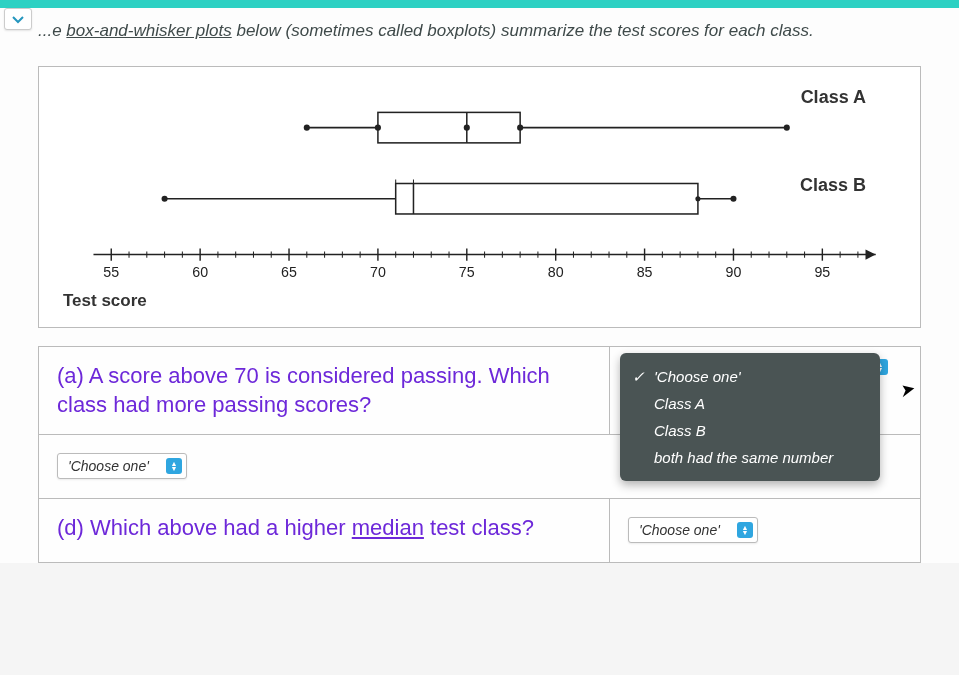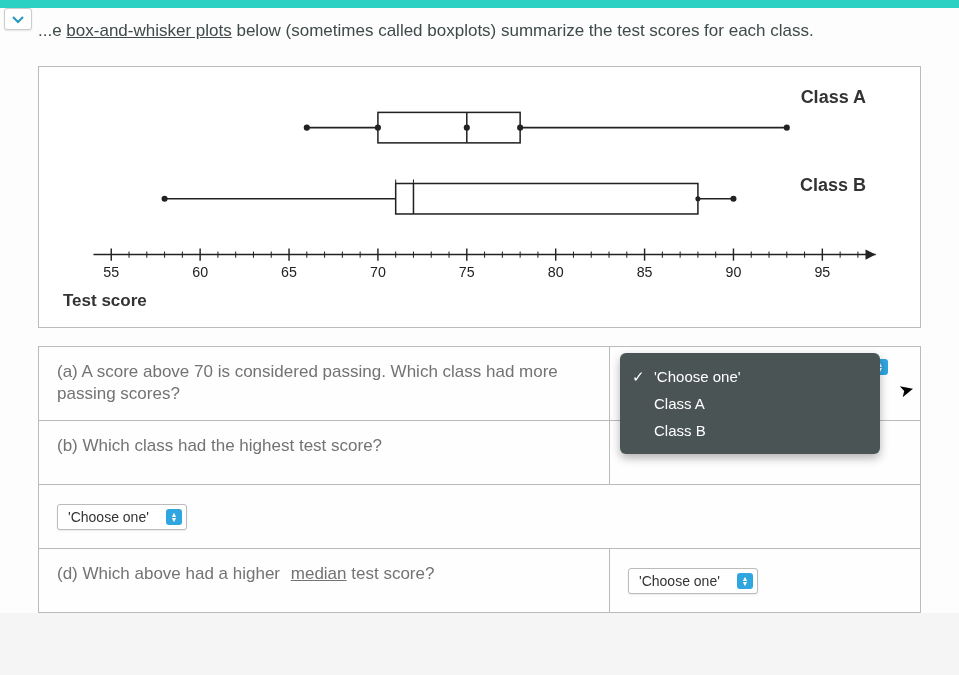--- a/index.html
+++ b/index.html
@@ -25,21 +25,21 @@
     top: 8px; left: 4px;
     width: 28px; height: 22px;
     background: #fff;
     border: 1px solid #ccc;
     border-radius: 3px;
     display: flex; align-items: center; justify-content: center;
     color: #2596be;
     font-size: 15px;
     box-shadow: 0 1px 2px rgba(0,0,0,.1);
   }
-  .intro { font-size: 17px; color: #3f4a4a; line-height: 1.5; padding-left: 20px; }
+  .intro { font-size: 17px; color: #3f4a4a; line-height: 1.5; padding-left: 20px; font-style: italic; }
   .intro .underline { text-decoration: underline; }
   .plot-box {
     margin: 22px 20px 18px 20px;
     border: 1px solid #bbb;
     background: #fff;
     padding: 20px 24px 16px 24px;
     position: relative;
   }
   .chart-area { position: relative; height: 200px; }
   .series-label { position: absolute; font-weight: bold; font-size: 18px; color: #333; }
@@ -53,49 +53,50 @@
   }
   .q-row {
     display: flex;
     border-top: 1px solid #bbb;
     min-height: 64px;
   }
   .q-row:first-child { border-top: none; }
   .q-cell-left {
     flex: 1;
     padding: 14px 18px;
-    font-size: 17px;
-    color: #737373;
+    font-size: 22px;
+    color: #6d28d9;
     border-right: 1px solid #bbb;
     line-height: 1.35;
   }
   .q-cell-right {
     width: 310px;
     padding: 14px 18px;
     display: flex; align-items: center;
     position: relative;
+    font-style: italic;
   }
   .chooser {
     display: inline-flex; align-items: center;
     border: 1px solid #bbb;
     background: #fff;
     padding: 4px 28px 4px 10px;
     font-size: 14px;
     border-radius: 3px;
     position: relative;
     min-width: 130px;
     box-shadow: 0 1px 2px rgba(0,0,0,.08);
   }
   .chooser .stepicon {
     position: absolute; right: 4px; top: 50%; transform: translateY(-50%);
     width: 16px; height: 16px; background: #2fa6e0; border-radius: 3px;
     display: flex; flex-direction: column; align-items: center; justify-content: center;
     color: #fff; font-size: 7px; line-height: 5px;
   }
-  .med { text-decoration: underline; margin-left: 6px; }
+  .med { text-decoration: underline; }
   .dropdown-pop {
     position: absolute;
     left: 10px; top: 6px;
     width: 260px;
     background: #4a5454;
     color: #fff;
     border-radius: 6px;
     padding: 10px 0 10px 0;
     font-size: 15px;
     box-shadow: 0 4px 10px rgba(0,0,0,.3);
@@ -227,47 +228,41 @@
     <div class="q-row">
       <div class="q-cell-left">
         <span>(a)</span>
         <span>A score above 70 is considered passing. Which class had more passing scores?</span>
       </div>
       <div class="q-cell-right" style="overflow:visible;">
         <div class="dropdown-pop">
           <div class="dd-item selected">'Choose one'</div>
           <div class="dd-item">Class A</div>
           <div class="dd-item">Class B</div>
+          <div class="dd-item">both had the same number</div>
         </div>
         <span class="peek-step">▲<br>▼</span>
         <span class="cursor">➤</span>
       </div>
     </div>
 
-    <div class="q-row">
-      <div class="q-cell-left">
-        <span>(b)</span>
-        <span>Which class had the highest test score?</span>
-      </div>
-      <div class="q-cell-right"></div>
-    </div>
 
     <div class="q-row">
       <div class="q-cell-right">
         <div class="chooser">
           <span>'Choose one'</span>
           <span class="stepicon">▲<br>▼</span>
         </div>
       </div>
     </div>
 
     <div class="q-row">
       <div class="q-cell-left">
         <span>(d)</span>
-        <span>Which above had a higher </span><span class="med">median</span><span> test score?</span>
+        <span>Which above had a higher </span><span class="med">median</span><span> test class?</span>
       </div>
       <div class="q-cell-right">
         <div class="chooser">
           <span>'Choose one'</span>
           <span class="stepicon">▲<br>▼</span>
         </div>
       </div>
     </div>
 
   </div>

